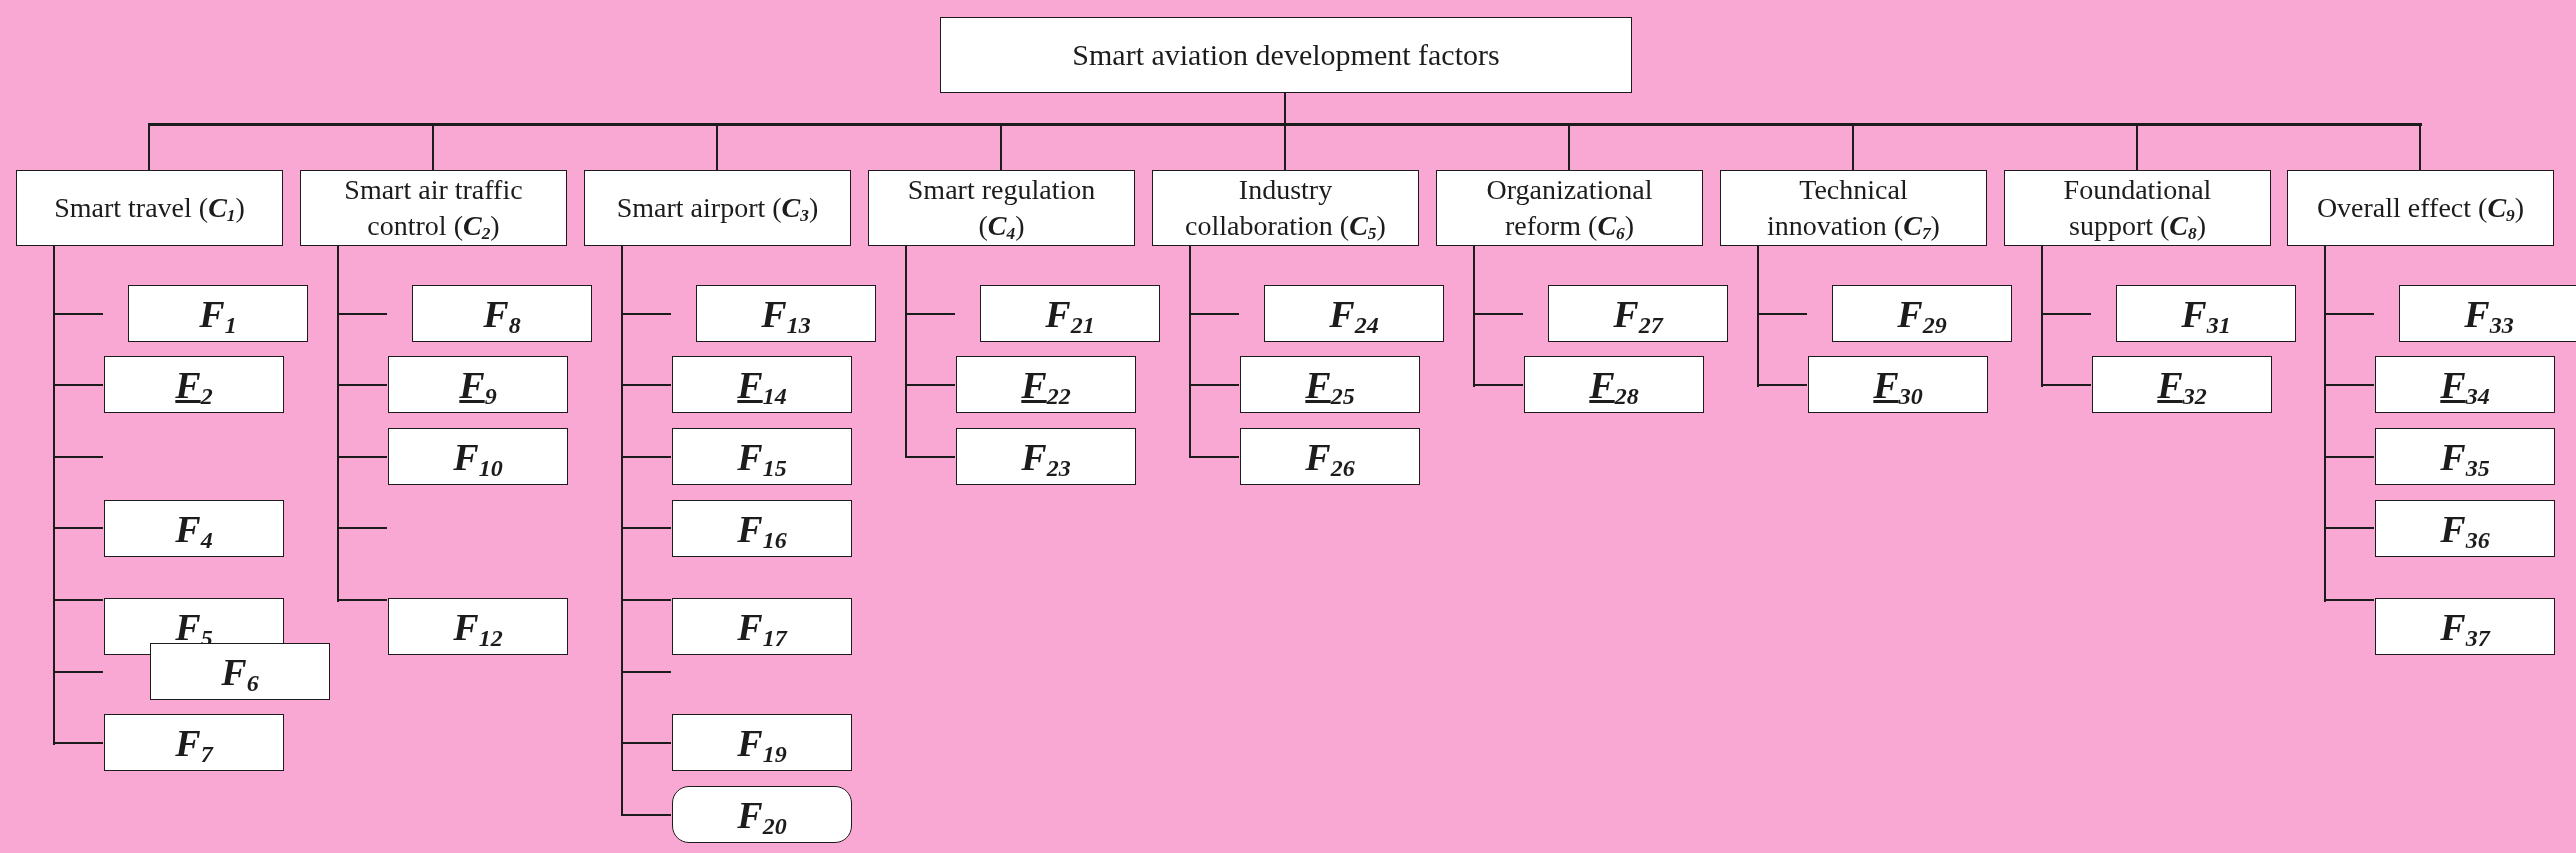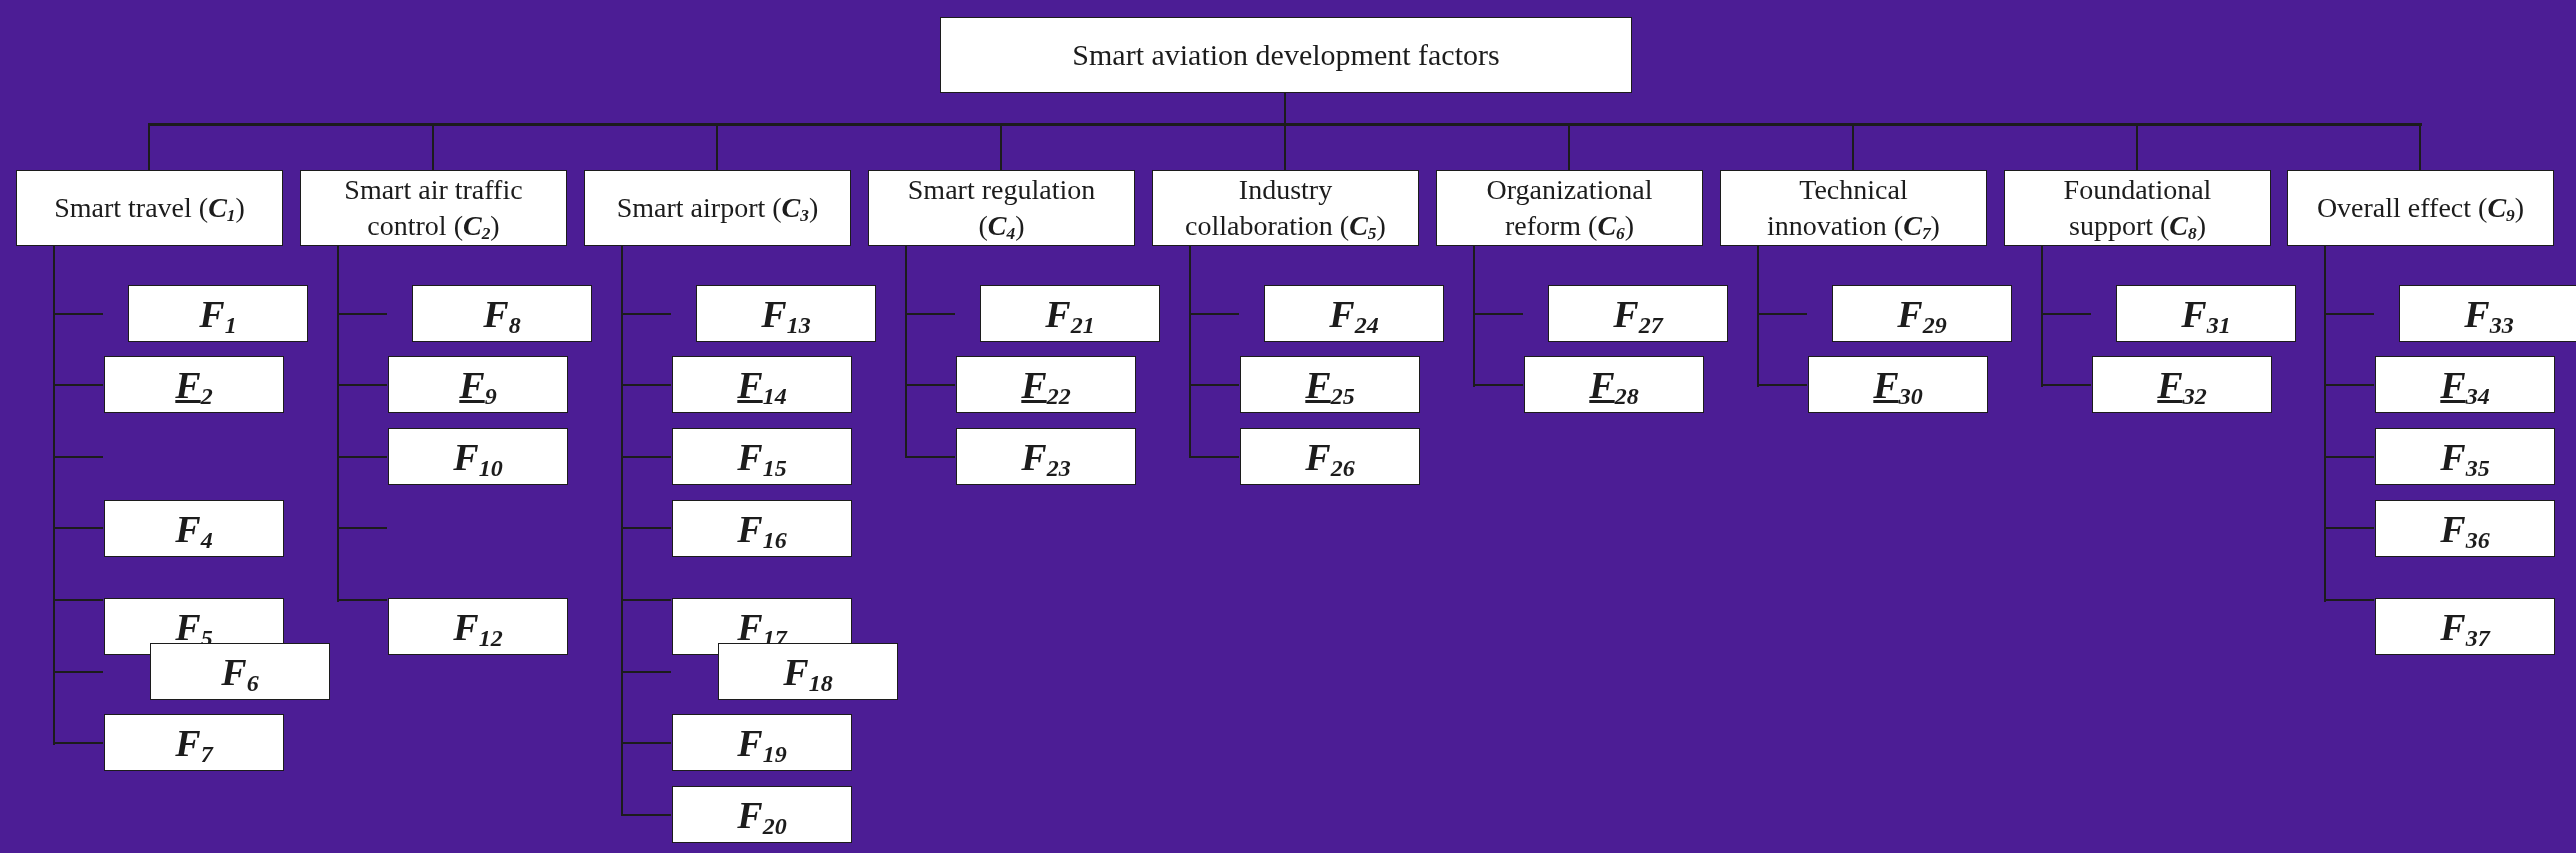--- a/index.html
+++ b/index.html
@@ -1,20 +1,20 @@
 <!DOCTYPE html>
 <html style="font-size:12.7px"><head>
 <meta charset="utf-8">
 <style>
   html, body { margin: 0; padding: 0; background: #ffffff; }
   .canvas {
     position: relative;
     width: 2576px;
     height: 854px;
-    background: #4c1d95;
+    background: #f9a8d4;
     font-family: "Liberation Serif", "DejaVu Serif", serif;
     color: #1c1c1c;
     overflow: hidden;
   }
   .box {
     position: absolute;
     box-sizing: border-box;
     border: 1.6px solid #1c1c1c;
     background: #ffffff;
     display: flex;
@@ -46,21 +46,21 @@
   .vh8 { height: 570px; }
   .vh3 { height: 212px; }
   .vh2 { height: 141px; }
   .r0 { top: 285px; margin-left: 24px; } .s0 { top: 313px; }
   .r1 { top: 356px; text-decoration: underline; } .s1 { top: 384px; }
   .r2 { top: 428px; } .s2 { top: 456px; }
   .r3 { top: 500px; } .s3 { top: 527px; }
   .r4 { top: 598px; } .s4 { top: 599px; }
   .r5 { top: 643px; margin-left: 46px; } .s5 { top: 671px; }
   .r6 { top: 714px; } .s6 { top: 742px; }
-  .r7 { top: 786px; } .s7 { top: 814px; }
+  .r7 { top: 786px; border-radius: 17px; } .s7 { top: 814px; }
   .sym { font-weight: bold; font-style: italic; }
   .cat sub, .fl sub {
     font-size: 0.62em;
     font-weight: bold;
     font-style: italic;
     line-height: 0;
     vertical-align: -0.25em;
   }
   .fl { font-size: 38px; font-weight: bold; font-style: italic; }
   .fl b { font-weight: bold; font-style: italic; }
@@ -158,23 +158,20 @@
       </div>
     <div class="box fb r2">
         <span class="fl"><b>F</b><sub>15</sub></span>
       </div>
     <div class="box fb r3">
         <span class="fl"><b>F</b><sub>16</sub></span>
       </div>
     <div class="box fb r4">
         <span class="fl"><b>F</b><sub>17</sub></span>
       </div>
-    <div class="box fb r5">
-        <span class="fl"><b>F</b><sub>18</sub></span>
-      </div>
     <div class="box fb r6">
         <span class="fl"><b>F</b><sub>19</sub></span>
       </div>
     <div class="box fb r7">
         <span class="fl"><b>F</b><sub>20</sub></span>
       </div>
   </div>
 
   <div class="col" style="left:868px">
     <div class="line dropline"></div>

